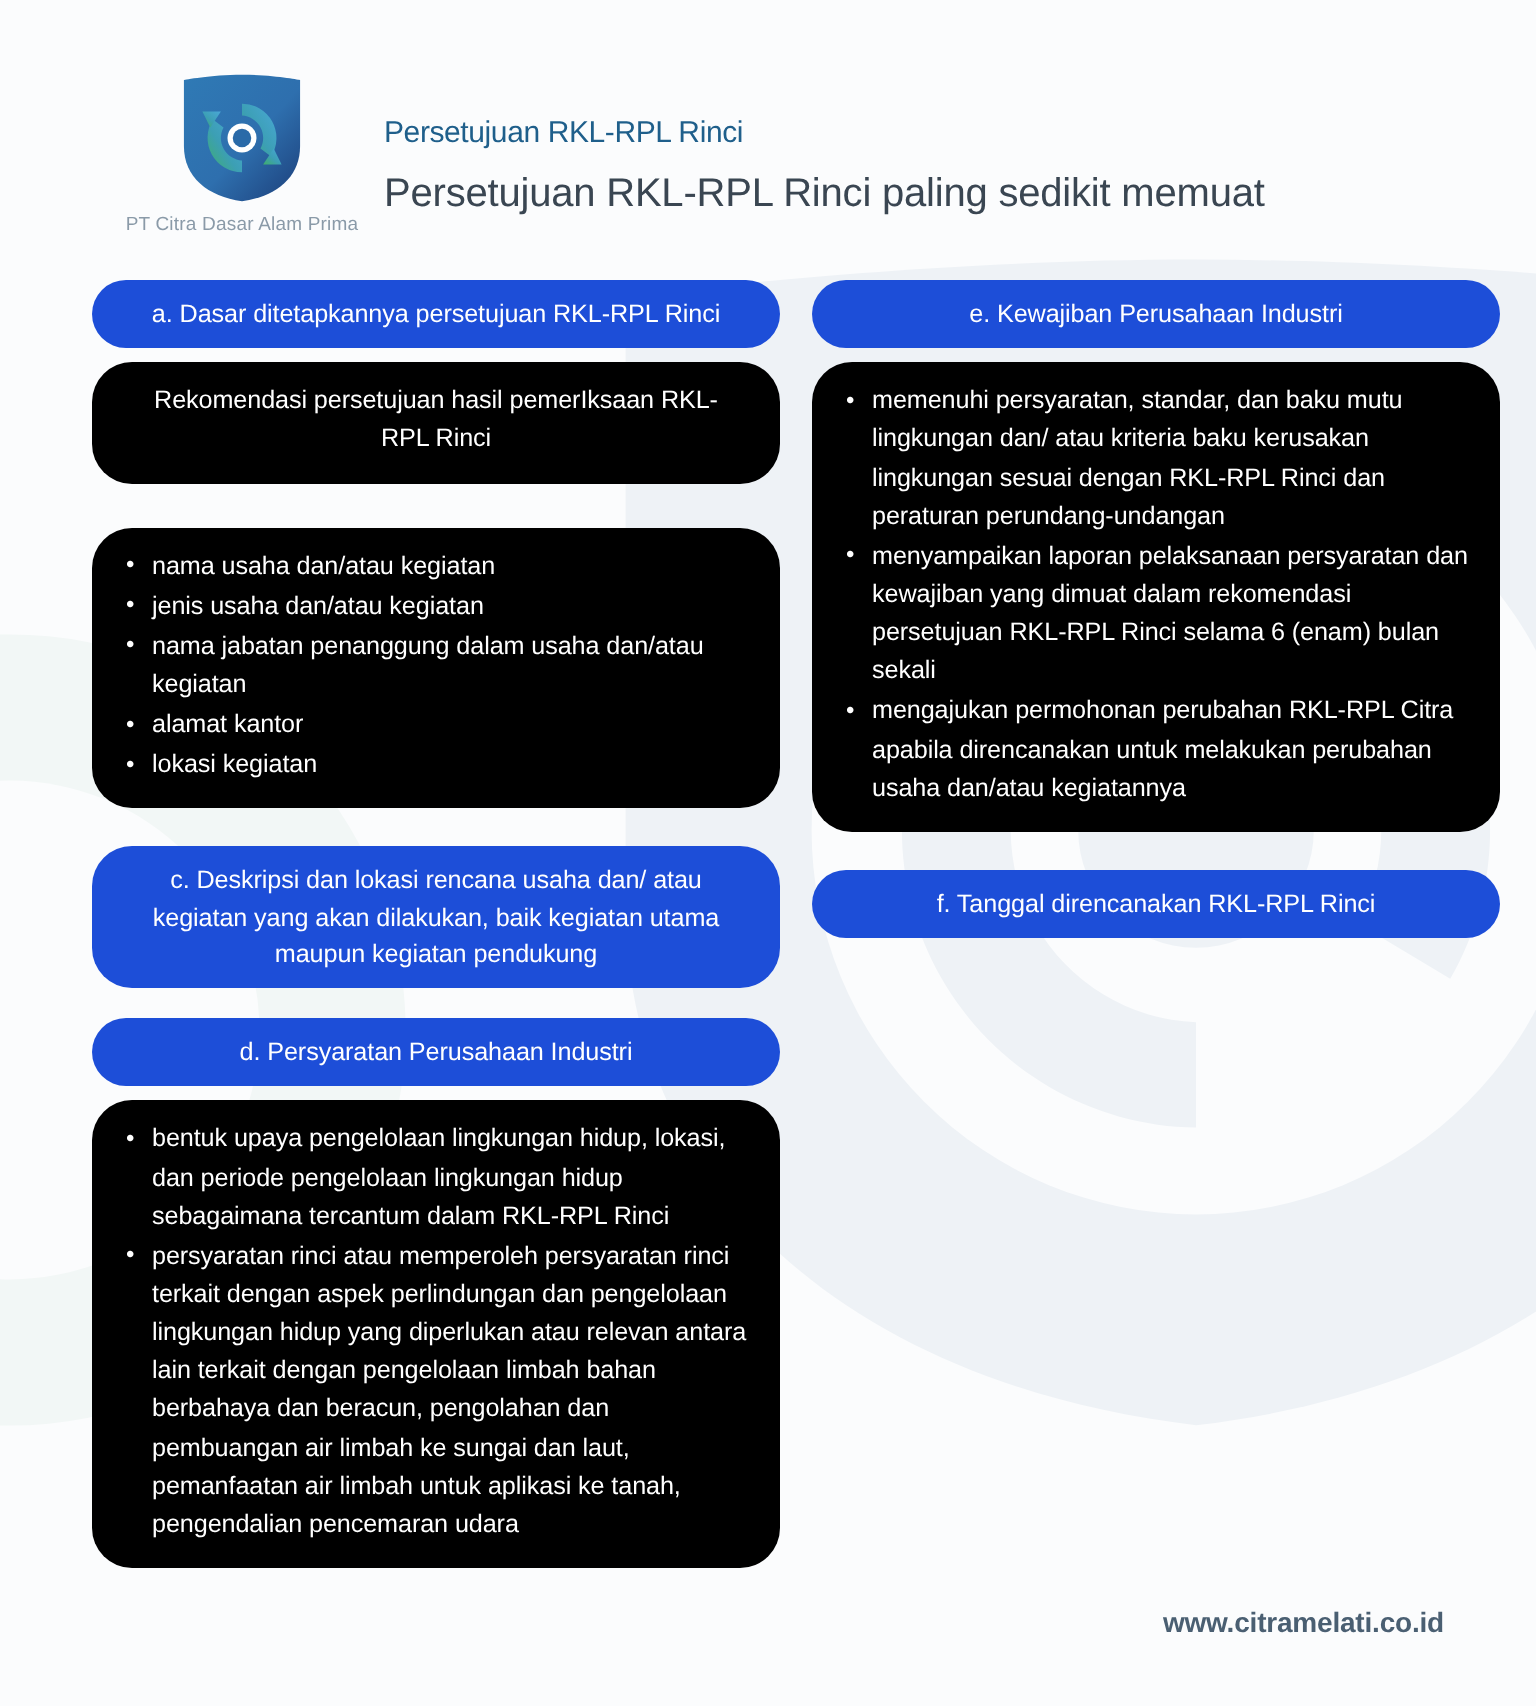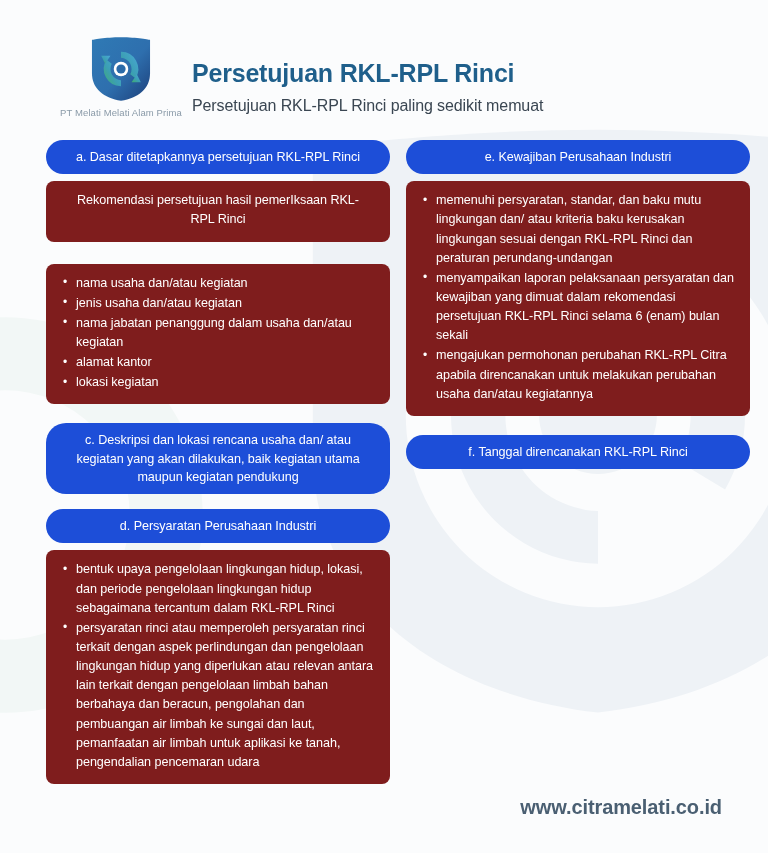--- a/index.html
+++ b/index.html
@@ -72,29 +72,29 @@
     letter-spacing: .1px;
     color: #8a9aa8;
     white-space: nowrap;
     font-family: "Liberation Sans", sans-serif;
   }
   .title-block {
     padding-top: 24px;
     padding-left: 6px;
   }
   .main-title {
-    font-size: 25px;
-    font-weight: bold;
+    font-size: 15px;
+    font-weight: normal;
     color: #1f5f8b;
     letter-spacing: -0.2px;
     margin: 0;
     line-height: 1.25;
   }
   .sub-title {
-    font-size: 16px;
+    font-size: 20px;
     color: #3a4652;
     margin: 7px 0 0 0;
     line-height: 1.3;
     letter-spacing: -0.1px;
   }
 
   
   .columns {
     display: flex;
     gap: 16px;
@@ -116,23 +116,23 @@
     padding: 8px 20px;
     font-size: 12.6px;
     line-height: 1.45;
     text-align: center;
     box-sizing: border-box;
     letter-spacing: -0.05px;
   }
   .pill.short { border-radius: 18px; }
 
   .card {
-    background: #7f1d1d;
+    background: #000000;
     color: #ffffff;
-    border-radius: 8px;
+    border-radius: 20px;
     box-sizing: border-box;
     font-size: 12.6px;
     line-height: 1.52;
     letter-spacing: -0.05px;
   }
   .card.centered {
     padding: 10px 26px 12px 26px;
     text-align: center;
   }
   .card ul {
@@ -156,21 +156,21 @@
 
   .gap-sm { height: 7px; }
   .gap-md { height: 15px; }
   .gap-lg { height: 19px; }
 
   
   .footer {
     position: absolute;
     right: 46px;
     bottom: 34px;
-    font-size: 20px;
+    font-size: 14px;
     font-weight: bold;
     color: #4a5f72;
     letter-spacing: -0.1px;
     z-index: 3;
   }
 </style>
 </head>
 <body>
 
 <svg id="watermark" viewBox="0 0 200 200" aria-hidden="true">
@@ -213,21 +213,21 @@
           </linearGradient>
         </defs>
         <path d="M50 2 C74 2 94 6 94 6 L94 56 C94 80 76 94 50 98 C24 94 6 80 6 56 L6 6 C6 6 26 2 50 2 Z" fill="url(#shieldGrad)"></path>
         <path d="M50 24 A26 26 0 0 1 72 64 L64 58 A17 17 0 0 0 50 33 Z" fill="url(#arrowGrad)"></path>
         <path d="M74 58 L80 70 L66 70 Z" fill="url(#arrowGrad)"></path>
         <path d="M50 76 A26 26 0 0 1 28 36 L36 42 A17 17 0 0 0 50 67 Z" fill="url(#arrowGrad)"></path>
         <path d="M26 42 L20 30 L34 30 Z" fill="url(#arrowGrad)"></path>
         <circle cx="50" cy="50" r="11" fill="#ffffff"></circle>
         <circle cx="50" cy="50" r="7" fill="#2a6aa8"></circle>
       </svg>
-      <div class="logo-caption">PT Melati Melati Alam Prima</div>
+      <div class="logo-caption">PT Citra Dasar Alam Prima</div>
     </div>
     <div class="title-block">
       <h1 class="main-title">Persetujuan RKL-RPL Rinci</h1>
       <p class="sub-title">Persetujuan RKL-RPL Rinci paling sedikit memuat</p>
     </div>
   </div>
 
   <div class="columns">
 
     <div class="col">

